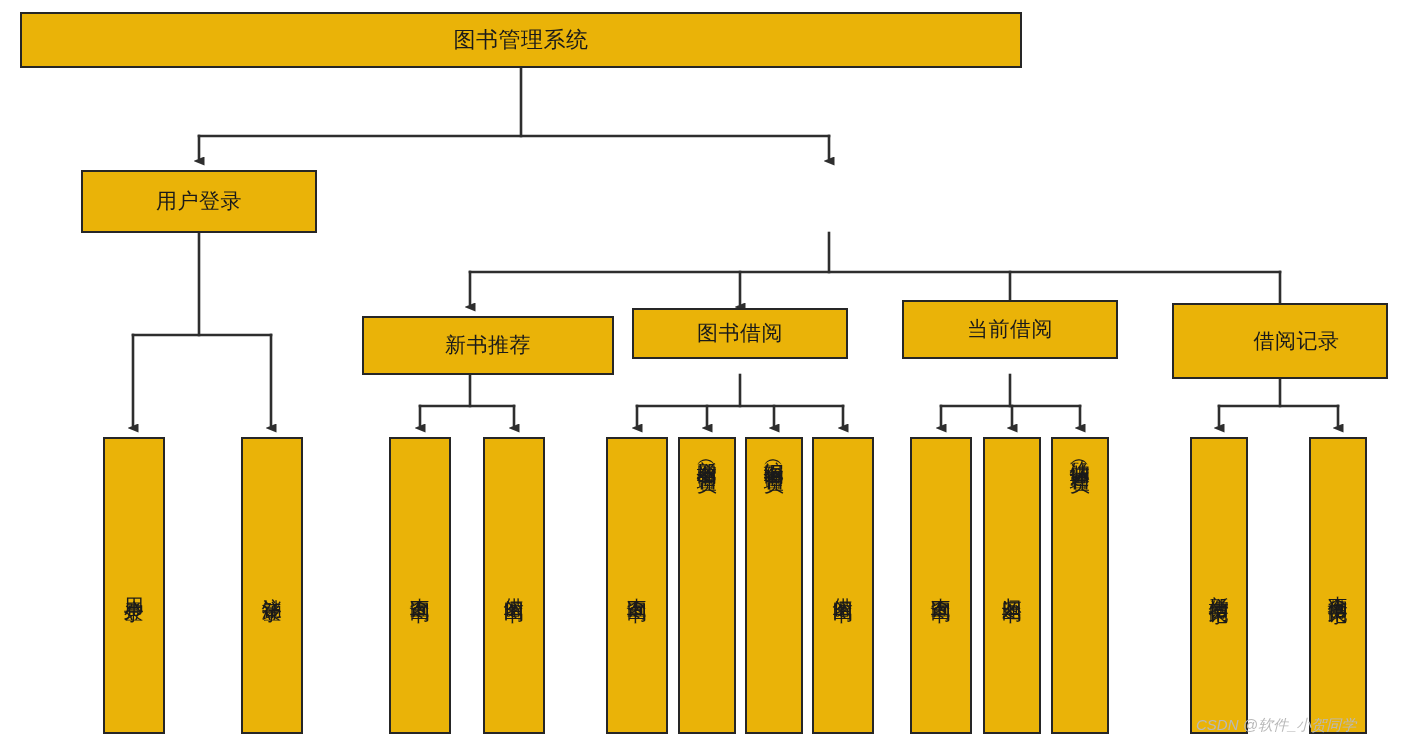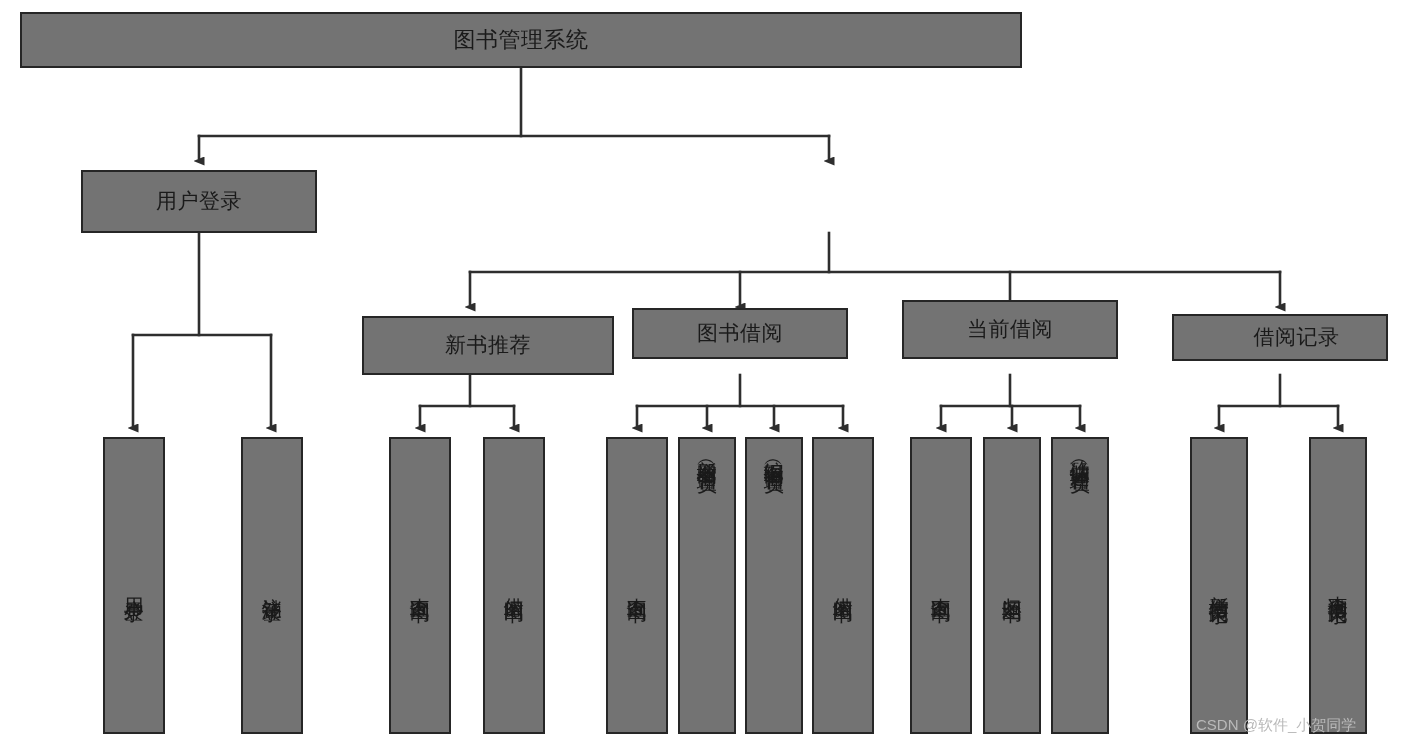--- a/index.html
+++ b/index.html
@@ -23,21 +23,21 @@
     position: absolute;
     left: 0;
     top: 0;
     width: 1405px;
     height: 747px;
   }
   .node {
     position: absolute;
     box-sizing: border-box;
     border: 2px solid #262626;
-    background: #737373;
+    background: #eab308;
     display: flex;
     align-items: center;
     justify-content: center;
     color: #1a1a1a;
   }
   .node-label {
     font-family: "Liberation Sans", sans-serif;
     color: #1a1a1a;
     letter-spacing: 0.5px;
     line-height: 1.18;
@@ -144,21 +144,21 @@
 
   <div class="node horizontal" style="left:362px; top:316px; width:252px; height:59px;">
     <span class="node-label">新书推荐</span>
   </div>
   <div class="node horizontal" style="left:632px; top:308px; width:216px; height:51px;">
     <span class="node-label">图书借阅</span>
   </div>
   <div class="node horizontal" style="left:902px; top:300px; width:216px; height:59px;">
     <span class="node-label">当前借阅</span>
   </div>
-  <div class="node horizontal" style="left:1172px; top:314px; width:216px; height:47px;padding-left:33px;">
+  <div class="node horizontal" style="left:1172px; top:303px; width:216px; height:76px;padding-left:33px;">
     <span class="node-label">借阅记录</span>
   </div>
 
   <div class="node vertical" style="left:103px; top:437px; width:62px; height:297px;">
     <span class="node-label">用户登录</span>
   </div>
   <div class="node vertical" style="left:241px; top:437px; width:62px; height:297px;">
     <span class="node-label">注销登录</span>
   </div>
   <div class="node vertical" style="left:389px; top:437px; width:62px; height:297px;">
@@ -188,15 +188,15 @@
   <div class="node vertical top-align" style="left:1051px; top:437px; width:58px; height:297px;">
     <span class="node-label">确认归还（管理员）</span>
   </div>
   <div class="node vertical" style="left:1190px; top:437px; width:58px; height:297px;">
     <span class="node-label">新增借阅记录</span>
   </div>
   <div class="node vertical" style="left:1309px; top:437px; width:58px; height:297px;">
     <span class="node-label">查询借阅记录</span>
   </div>
 
-  <div class="watermark" style="left:1196px; top:716px;">CSDN @软件_小贺同学</div>
+  <div class="watermark" style="left:1196px; top:716px;font-style:italic;">CSDN @软件_小贺同学</div>
 
 </div>
 
 </body></html>

